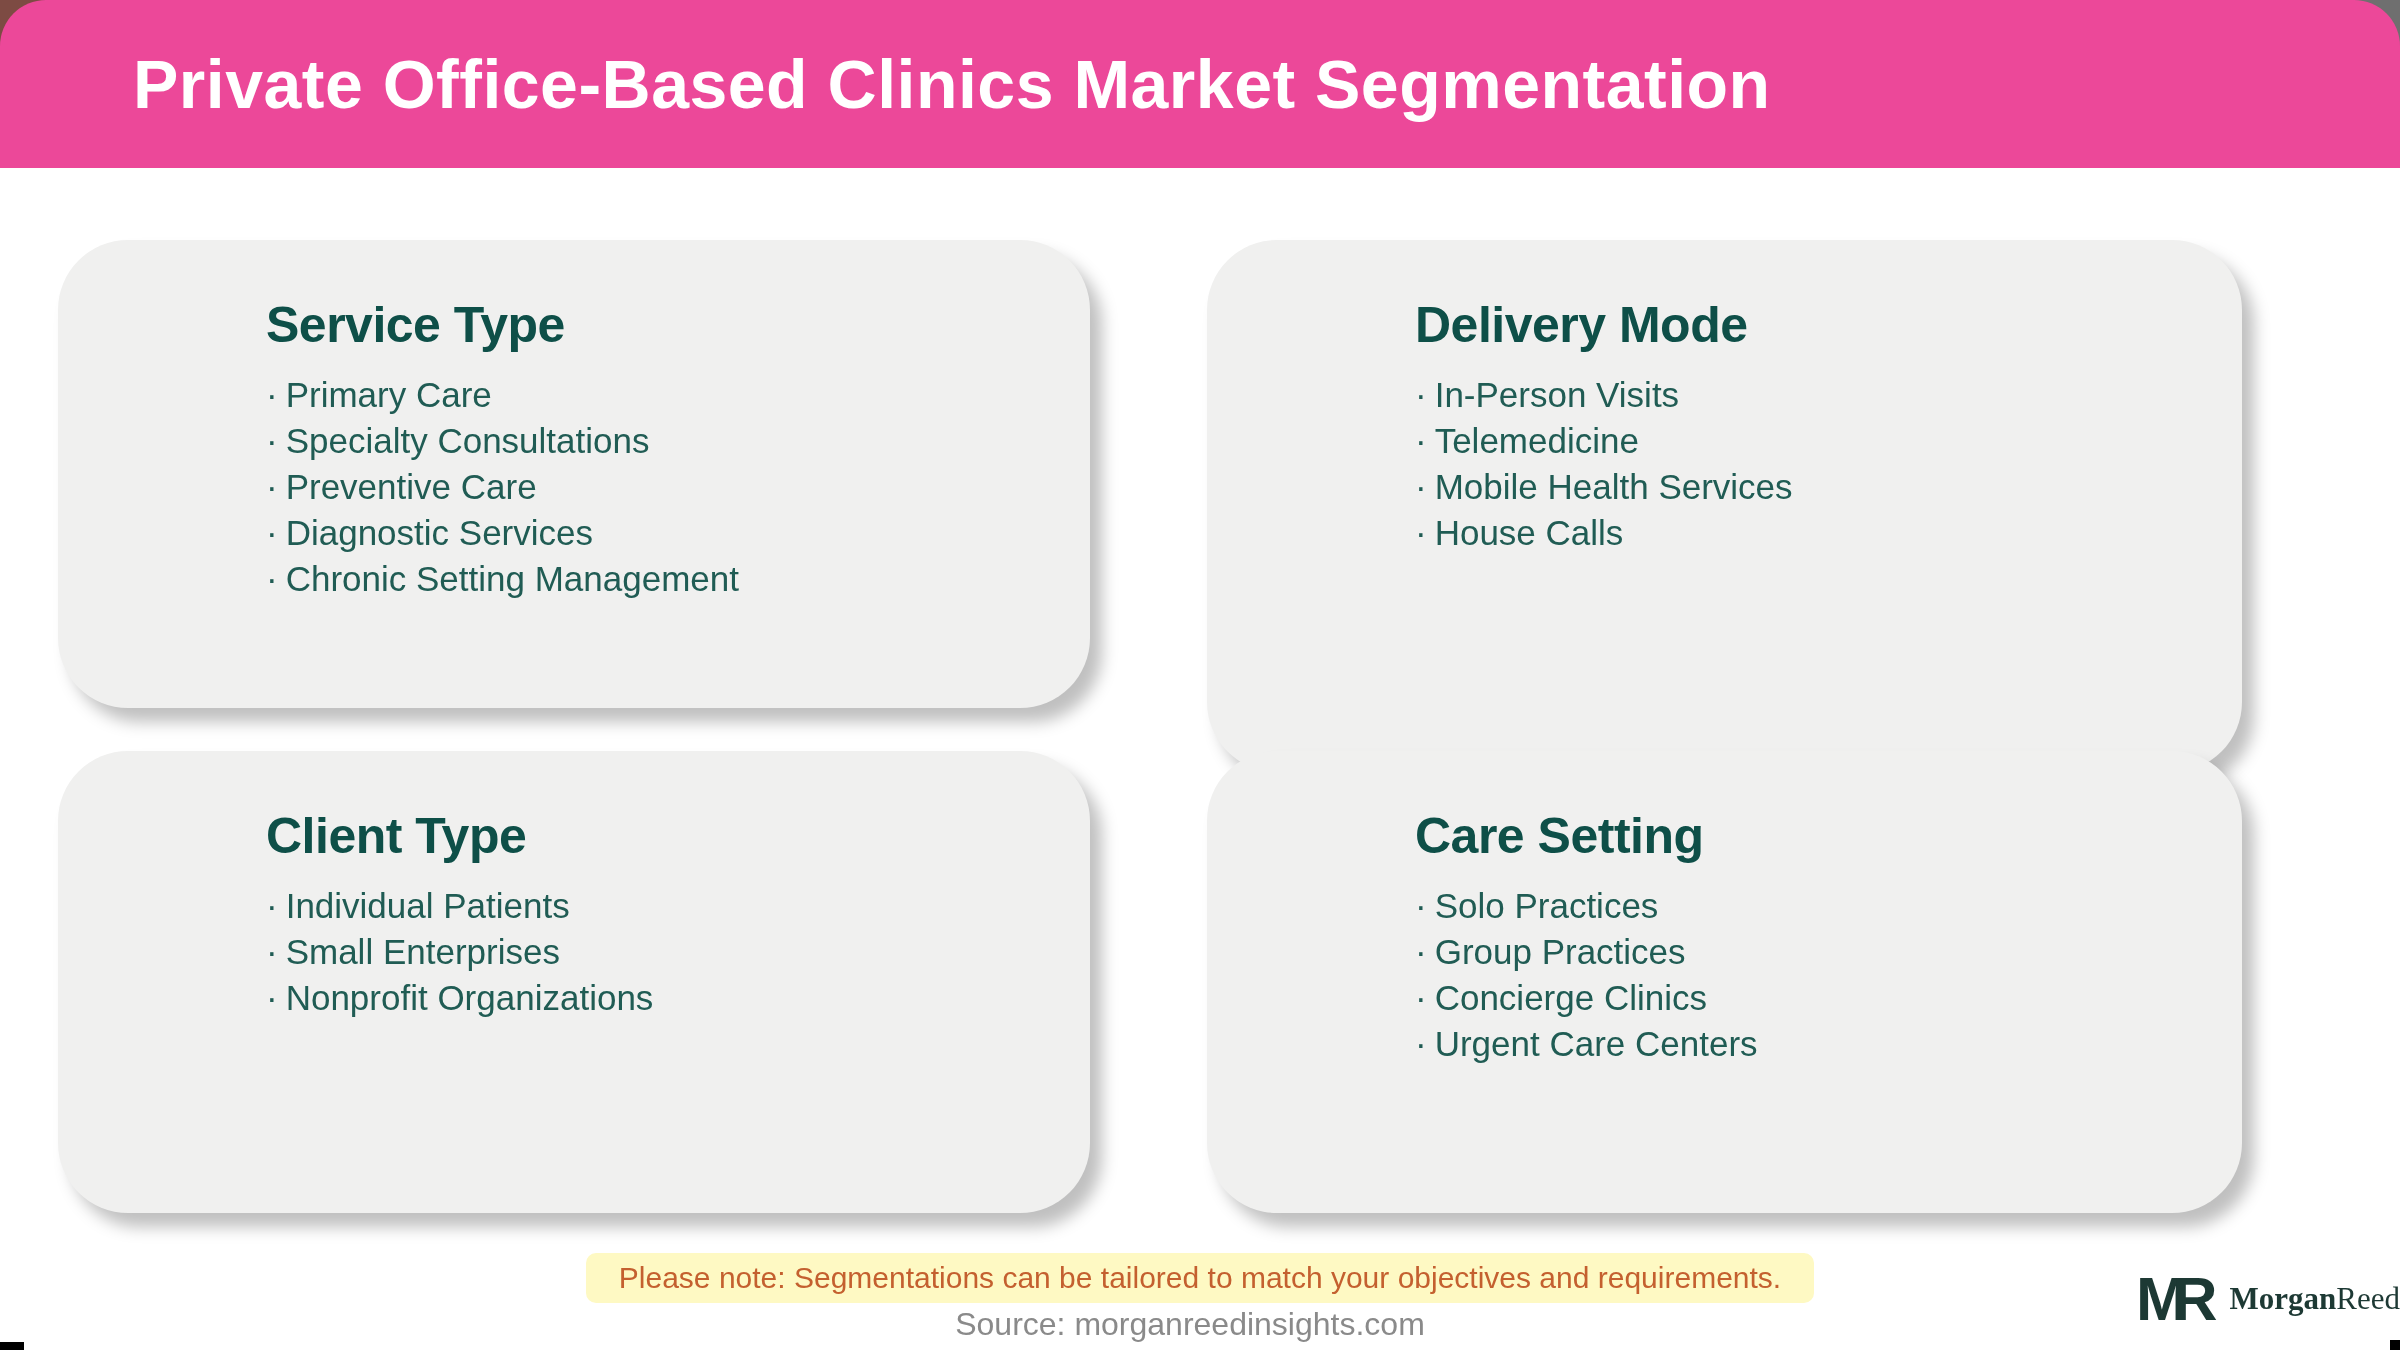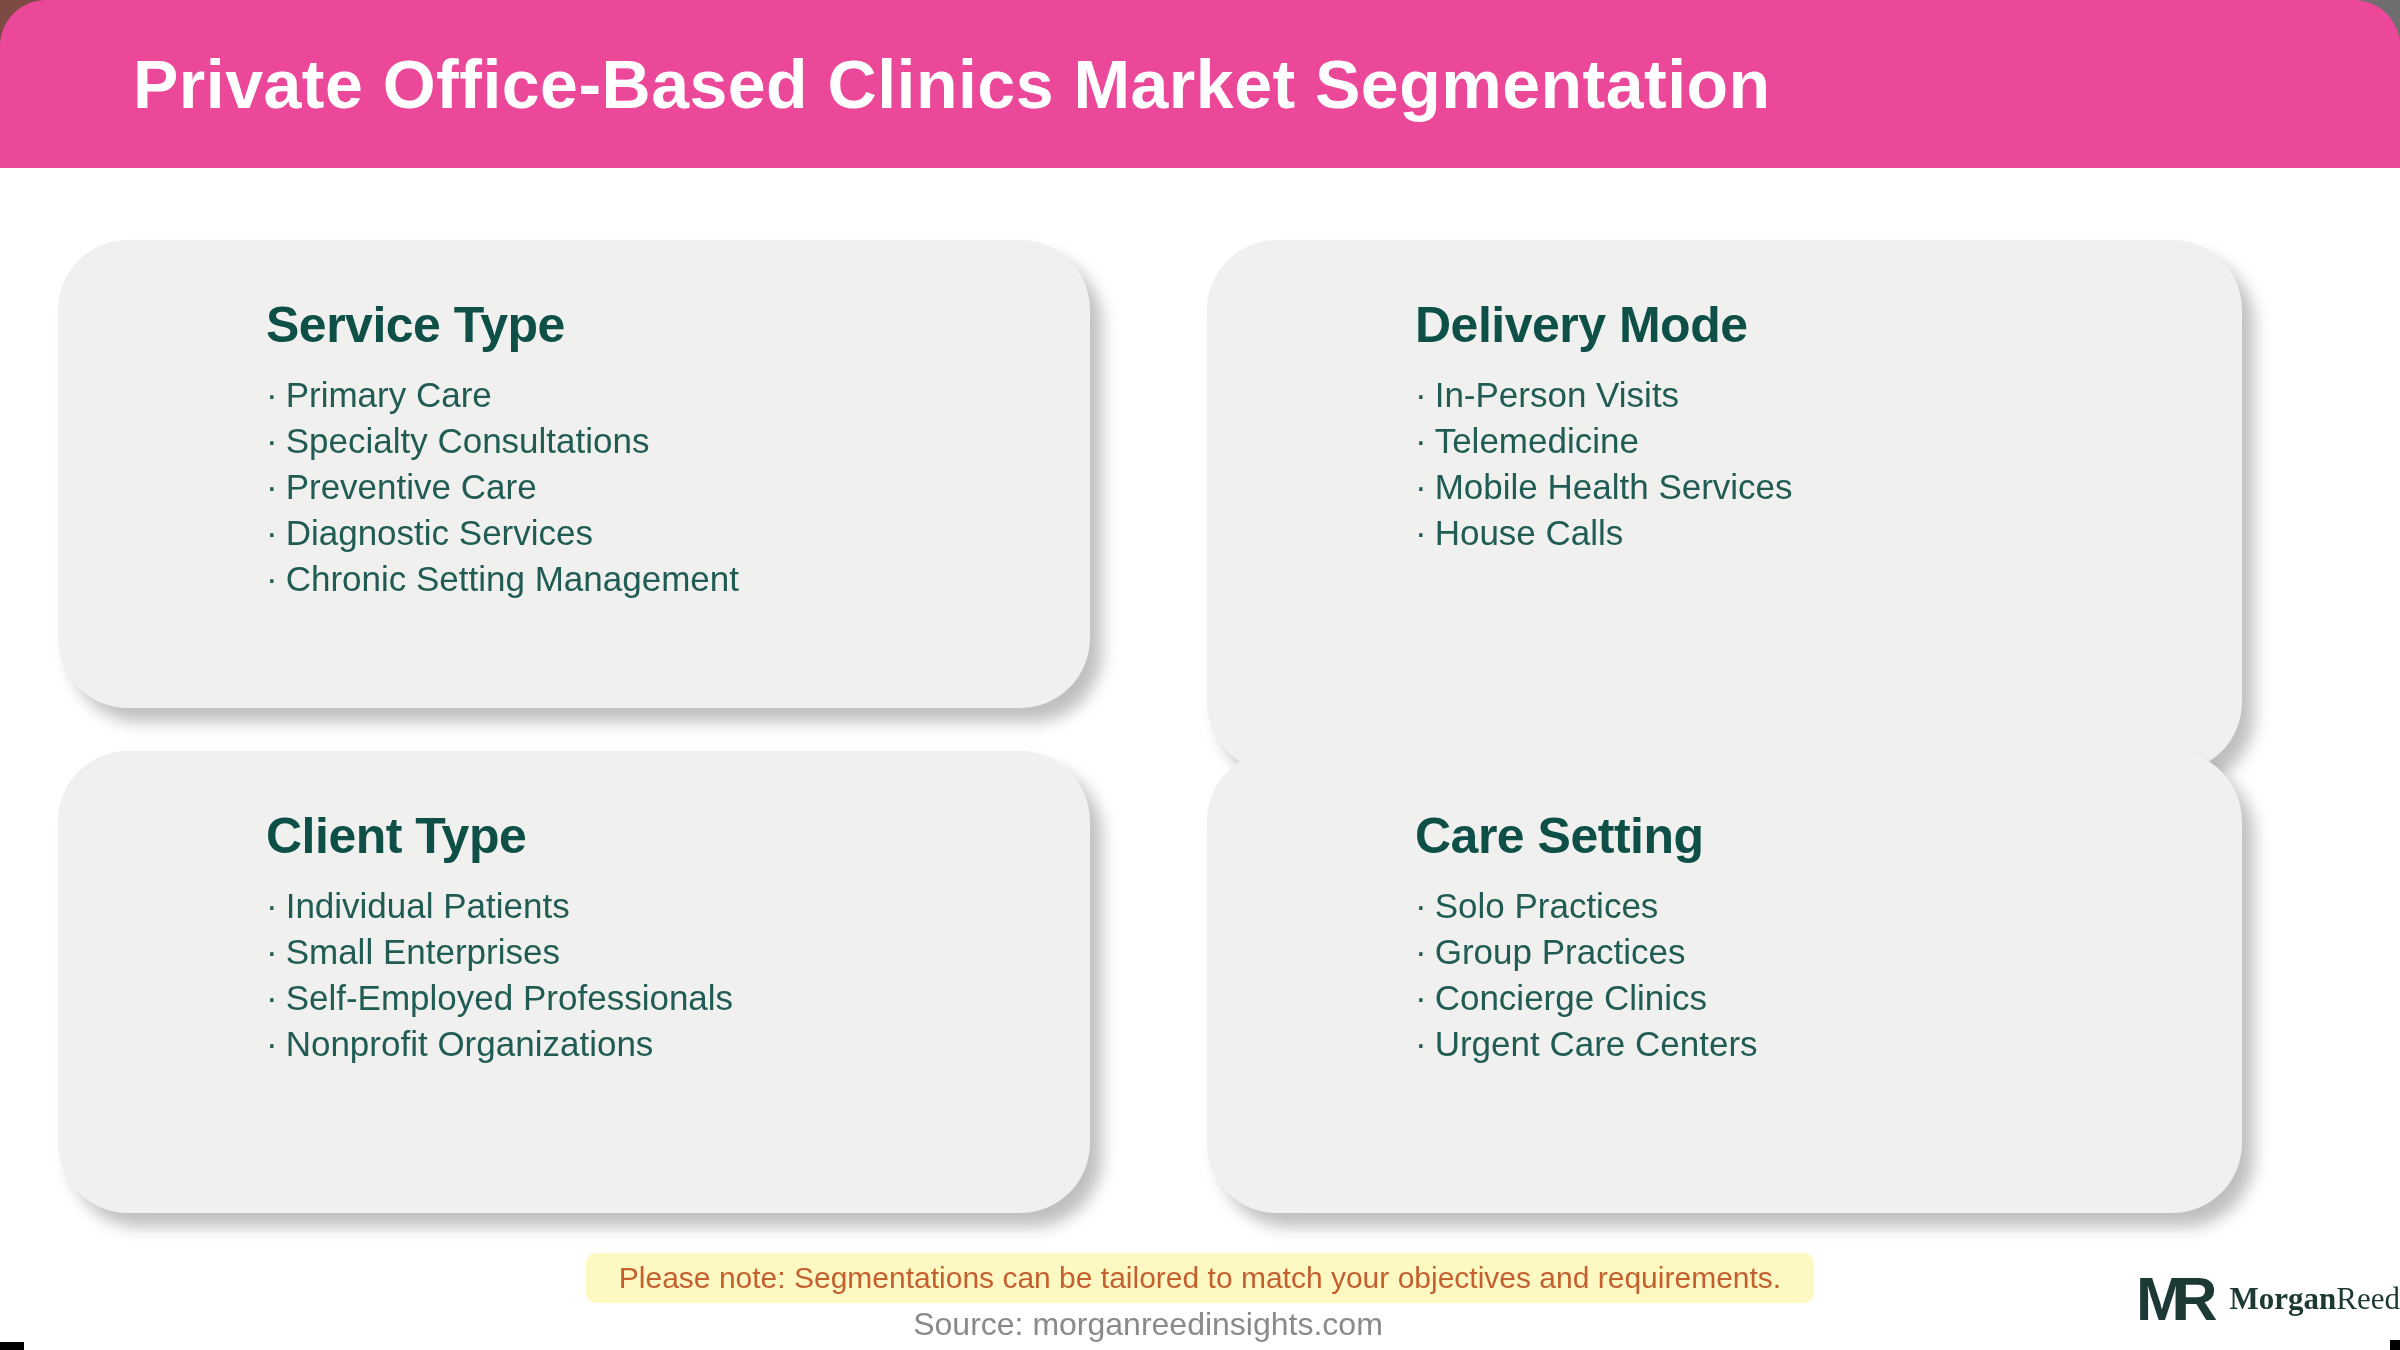--- a/index.html
+++ b/index.html
@@ -51,21 +51,21 @@
   .note-bar{
     position:absolute;top:1253px;left:50%;transform:translateX(-50%);
     width:1228px;height:50px;background:#fef9c3;border-radius:10px;
     display:flex;align-items:center;justify-content:center;z-index:2;
   }
   .note-bar .note-text{font-size:30px;color:#c4602f;white-space:nowrap;}
 
   
   .source-line{
     position:absolute;left:0;top:1306px;width:2296px;text-align:center;
-    font-size:32px;color:#8a8a8a;z-index:2;
+    font-size:32px;color:#8a8a8a;z-index:2;padding-left:42px;
   }
 
   
   .logo{
     position:absolute;left:2136px;top:1268px;display:flex;align-items:center;
     z-index:2;
   }
   .logo .monogram{
     font-size:62px;font-weight:800;color:#1d3934;line-height:1;
     display:flex;align-items:flex-end;margin-right:12px;
@@ -115,21 +115,20 @@
       <li><span class="dot">·</span><span>Mobile Health Services</span></li>
       <li><span class="dot">·</span><span>House Calls</span></li>
     </ul>
 </section>
 
 <section class="card c2">
   <h2>Client Type</h2>
   <ul>
       <li><span class="dot">·</span><span>Individual Patients</span></li>
       <li><span class="dot">·</span><span>Small Enterprises</span></li>
-      <li><span class="dot">·</span><span>Self-Employed Professionals</span></li>
       <li><span class="dot">·</span><span>Nonprofit Organizations</span></li>
     </ul>
 </section>
 
 <section class="card c3">
   <h2>Care Setting</h2>
   <ul>
       <li><span class="dot">·</span><span>Solo Practices</span></li>
       <li><span class="dot">·</span><span>Group Practices</span></li>
       <li><span class="dot">·</span><span>Concierge Clinics</span></li>

